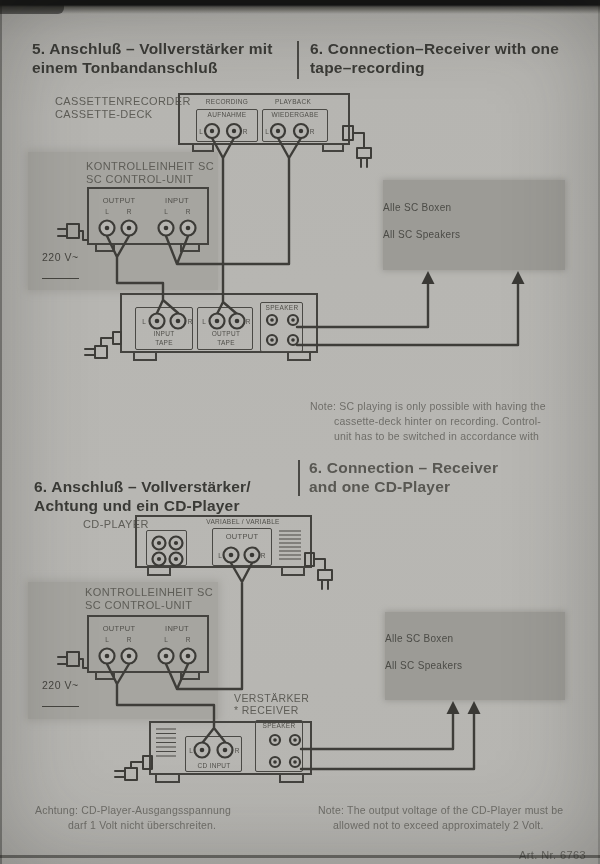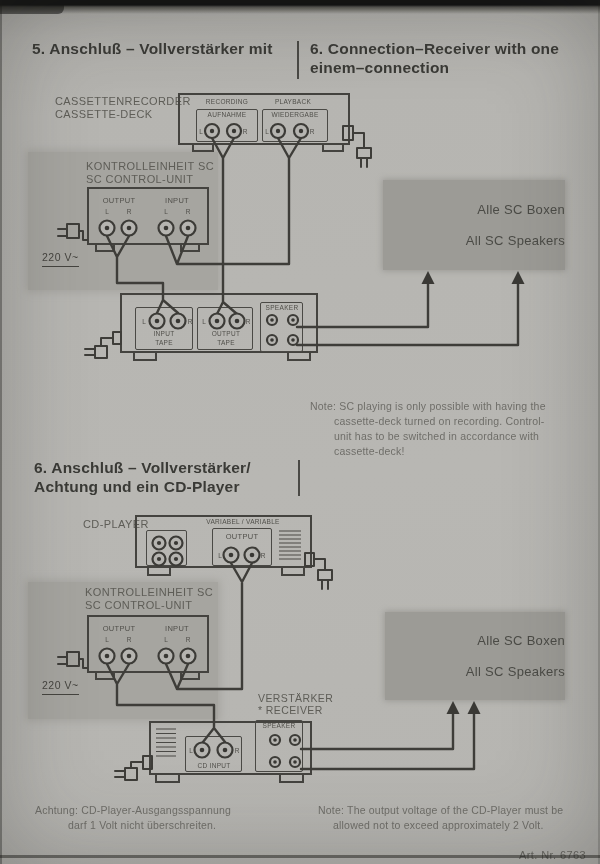--- a/index.html
+++ b/index.html
@@ -11,52 +11,53 @@
   .vignette{position:absolute;inset:0;box-shadow:inset 0 0 95px rgba(48,48,44,.32);pointer-events:none;z-index:60}
   .scan-top{left:0;top:0;width:600px;height:14px;background:linear-gradient(#101010 0,#101010 5px,#55544f 7px,rgba(120,119,115,0) 14px);z-index:55}
   .scan-smudge{left:0;top:5px;width:64px;height:9px;background:rgba(18,18,16,.55);border-radius:0 0 6px 0;z-index:56}
   .scan-bottom{left:0;top:855px;width:600px;height:3px;background:rgba(28,28,24,.5);z-index:55}
   .scan-left{left:0;top:0;width:2px;height:864px;background:rgba(20,20,18,.35);z-index:55}
   .scan-right{left:598px;top:0;width:2px;height:864px;background:rgba(20,20,18,.18);z-index:55}
   .heading{font-weight:bold;font-size:15.5px;line-height:19px;color:#3a3a36;letter-spacing:.2px;white-space:nowrap}
   .heading.faded{color:#585752}
   .divider{width:1.5px;background:#4a4945}
   .backdrop{background:#a6a5a0;box-shadow:0 0 8px 2px #a6a5a0}
-  .spkbox{background:#9c9b96;box-shadow:0 0 6px 1px #9c9b96;color:#4b4b46;font-size:13px;text-align:right;letter-spacing:.3px}
+  .spkbox{background:#9c9b96;box-shadow:0 0 6px 1px #9c9b96;color:#4b4b46;font-size:10px;text-align:left;letter-spacing:.3px}
   .devbox{border:2px solid #44433f}
   .group{border:1.5px solid #4a4945;border-radius:2px}
   .foot{border:2px solid #44433f;border-top:none}
   .dlabel{font-size:11px;color:#5e5d57;letter-spacing:.4px;line-height:13px;white-space:nowrap}
   .dlabel.small{font-size:10.5px;line-height:12px}
   .tl{font-size:6.5px;color:#504f4a;letter-spacing:.3px;white-space:nowrap;transform:translateX(-50%)}
   .tl.mid{font-size:7.5px}
-  .volt{font-size:10.5px;color:#45443f;border-bottom:1.5px solid #45443f;padding-bottom:3px;letter-spacing:.5px}
+  .volt{font-size:10.5px;color:#45443f;border-bottom:1.5px solid #45443f;padding-bottom:15px;letter-spacing:.5px}
   .note{font-size:10.5px;line-height:15px;color:#6f6e69;letter-spacing:.2px;white-space:nowrap}
   .footer{font-size:11px;color:#686762;letter-spacing:.4px}
   svg.overlay{position:absolute;left:0;top:0;z-index:40;pointer-events:none}
   .wire{stroke:#3e3d39;stroke-width:2.4;fill:none;stroke-linejoin:round;stroke-linecap:round}
   .thin{stroke:#4a4945;stroke-width:1.2;fill:none}
   .plug{stroke:#3e3d39;stroke-width:2;fill:none;stroke-linejoin:round;stroke-linecap:round}
   .jo{fill:#b5b4b0;stroke:#3c3b37;stroke-width:2.2}
   .ji{fill:#383733;stroke:none}
   .arrow{fill:#3a3935;stroke:none}
   .lr{font-family:"Liberation Sans",sans-serif;font-size:6.5px;fill:#504f4a;text-anchor:middle}
 </style>
 </head>
 <body>
 
 <div class="page">
 
   <div class="heading abs" style="left:32px;top:39px">
     <div>5. Anschluß – Vollverstärker mit</div>
+    <div>einem Tonbandanschluß</div>
   </div>
   <div class="divider abs" style="left:297px;top:41px;height:38px"></div>
   <div class="heading abs" style="left:310px;top:39px">
     <div>6. Connection–Receiver with one</div>
-    <div>einem–connection</div>
+    <div>tape–recording</div>
   </div>
 
   <div class="backdrop abs" style="left:28px;top:152px;width:190px;height:138px"></div>
   <div class="spkbox abs" style="left:383px;top:180px;width:182px;height:90px">
     <div style="margin-top:22px">Alle SC Boxen</div>
     <div style="margin-top:16px">All SC Speakers</div>
   </div>
 
   <div class="dlabel abs" style="left:55px;top:95px">
     <div>CASSETTENRECORDER</div>
@@ -90,30 +91,33 @@
   <div class="group abs" style="left:197px;top:307px;width:56px;height:43px"></div>
   <div class="tl abs" style="left:226px;top:330px">OUTPUT</div>
   <div class="tl abs" style="left:226px;top:339px">TAPE</div>
   <div class="group abs" style="left:260px;top:302px;width:43px;height:50px"></div>
   <div class="tl abs" style="left:282px;top:304px">SPEAKER</div>
   <div class="foot abs" style="left:133px;top:353px;width:24px;height:8px"></div>
   <div class="foot abs" style="left:287px;top:353px;width:24px;height:8px"></div>
 
   <div class="note abs" style="left:310px;top:399px">
     <div>Note: SC playing is only possible with having the</div>
-    <div style="padding-left:24px">cassette-deck turned on recording. Control-</div>
+    <div style="padding-left:24px">cassette-deck hinter on recording. Control-</div>
     <div style="padding-left:24px">unit has to be switched in accordance with</div>
-    <div style="padding-left:24px">cassette-deck!</div>
-  </div>
-
-  <div class="heading abs" style="left:34px;top:458px">
+  </div>
+
+  <div class="heading abs" style="left:34px;top:477px">
     <div>6. Anschluß – Vollverstärker/</div>
     <div>Achtung und ein CD-Player</div>
   </div>
   <div class="divider abs" style="left:298px;top:460px;height:36px"></div>
+  <div class="heading faded abs" style="left:309px;top:458px">
+    <div>6. Connection – Receiver</div>
+    <div>and one CD-Player</div>
+  </div>
 
   <div class="backdrop abs" style="left:28px;top:582px;width:190px;height:137px"></div>
   <div class="spkbox abs" style="left:385px;top:612px;width:180px;height:88px">
     <div style="margin-top:21px">Alle SC Boxen</div>
     <div style="margin-top:16px">All SC Speakers</div>
   </div>
 
   <div class="dlabel abs" style="left:83px;top:518px">CD-PLAYER</div>
   <div class="devbox abs" style="left:135px;top:515px;width:177px;height:53px"></div>
   <div class="tl abs" style="left:243px;top:518px">VARIABEL / VARIABLE</div>
@@ -127,21 +131,21 @@
     <div>KONTROLLEINHEIT SC</div>
     <div>SC CONTROL-UNIT</div>
   </div>
   <div class="devbox abs" style="left:87px;top:615px;width:122px;height:58px"></div>
   <div class="tl mid abs" style="left:119px;top:624px">OUTPUT</div>
   <div class="tl mid abs" style="left:177px;top:624px">INPUT</div>
   <div class="foot abs" style="left:95px;top:673px;width:20px;height:7px"></div>
   <div class="foot abs" style="left:180px;top:673px;width:20px;height:7px"></div>
   <div class="volt abs" style="left:42px;top:679px">220 V~</div>
 
-  <div class="dlabel small abs" style="left:258px;top:692px">
+  <div class="dlabel small abs" style="left:234px;top:692px">
     <div>VERSTÄRKER</div>
     <div>* RECEIVER</div>
   </div>
   <div class="devbox abs" style="left:149px;top:721px;width:163px;height:54px"></div>
   <div class="group abs" style="left:185px;top:736px;width:57px;height:36px"></div>
   <div class="tl abs" style="left:214px;top:762px">CD INPUT</div>
   <div class="group abs" style="left:255px;top:720px;width:48px;height:52px"></div>
   <div class="tl abs" style="left:279px;top:722px">SPEAKER</div>
   <div class="foot abs" style="left:155px;top:775px;width:25px;height:8px"></div>
   <div class="foot abs" style="left:279px;top:775px;width:25px;height:8px"></div>

